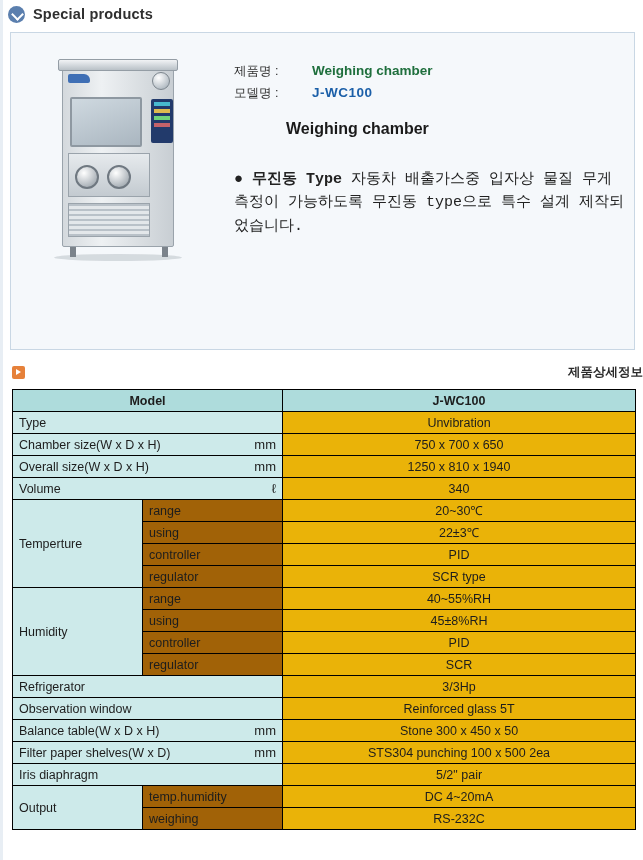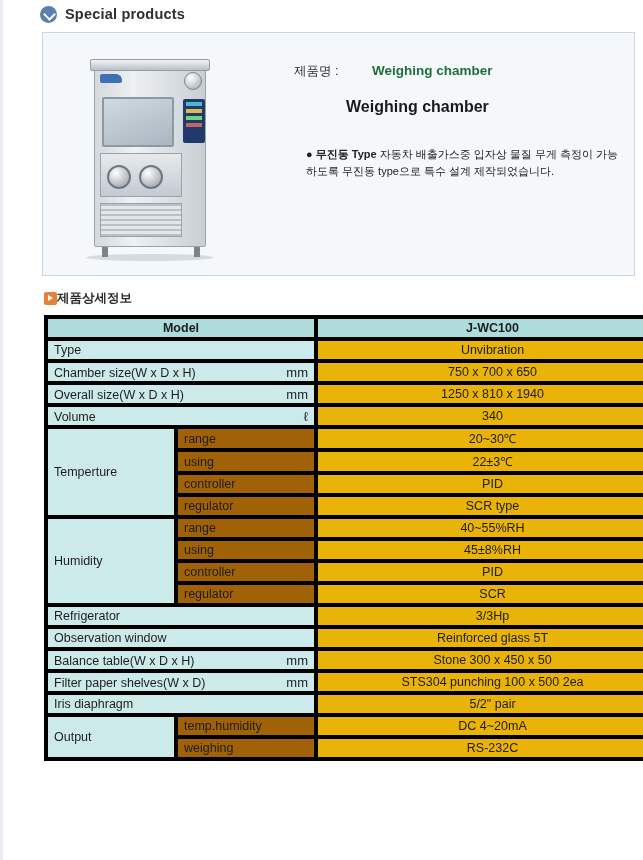--- a/index.html
+++ b/index.html
@@ -7,21 +7,20 @@
     margin: 0; padding: 0;
     width: 643px; height: 860px;
     background: #ffffff;
     font-family: "Liberation Sans", sans-serif;
   }
   .page {
     position: relative;
     width: 643px;
     height: 860px;
     overflow: hidden;
-    padding-left: 32px;
   }
 
   
   .page-header {
     display: flex;
     align-items: center;
     gap: 8px;
     padding: 6px 0 6px 8px;
     height: 28px;
   }
@@ -46,24 +45,23 @@
     font-weight: bold;
     color: #2f2f2f;
     letter-spacing: 0.2px;
   }
 
   
   .product-panel {
     margin: 4px 8px 0 10px;
     border: 1px solid #c9d7e4;
     background: #f5f8fb;
-    height: 244px;
+    height: 318px;
     display: flex;
     position: relative;
-    gap: 28px;
   }
   .product-image-wrap {
     width: 215px;
     flex: 0 0 auto;
     display: flex;
     align-items: flex-start;
     justify-content: center;
     padding-top: 24px;
   }
   .chamber {
@@ -193,38 +191,40 @@
     color: #1b5fa8;
     letter-spacing: .5px;
   }
   .product-name {
     margin: 18px 0 0 52px;
     font-size: 16px;
     font-weight: bold;
     color: #1a1a1a;
   }
   .desc {
-    margin: 30px 0 0 12px;
-    font-size: 11px;
+    margin: 30px 0 0 0;
+    font-size: 15px;
     color: #222222;
     line-height: 1.55;
+    font-family: Liberation Mono, monospace;
   }
   .desc .b { font-weight: bold; }
   .note {
     margin: 14px 0 0 0;
     font-size: 12.5px;
     color: #d4262b;
     font-weight: bold;
   }
 
   
   .section-label {
     display: flex;
     align-items: center;
     margin: 14px 0 8px 12px;
+    justify-content: space-between;
   }
   .sec-arrow {
     width: 13px; height: 13px;
     background: #e6813a;
     border-radius: 2px;
     position: relative;
     flex: 0 0 auto;
   }
   .sec-arrow::after {
     content: "";
@@ -242,21 +242,21 @@
   }
 
   
   table.spec {
     margin: 0 8px 0 12px;
     width: 623px;
     border-collapse: collapse;
     table-layout: fixed;
   }
   table.spec td, table.spec th {
-    border: 4px solid #000000;
+    border: 1px solid #000000;
     font-size: 12.5px;
     color: #1d1d1d;
     height: 22px;
     padding: 1px 6px;
   }
   th.hdr {
     background: #aedcdc;
     text-align: center;
     font-weight: bold;
     font-size: 13px;
@@ -326,20 +326,24 @@
         <div class="chm-foot f1"></div>
         <div class="chm-foot f2"></div>
       </div>
     </div>
 
     <div class="product-info">
       <div class="kv-row">
         <div class="kv-key">제품명 :</div>
         <div class="kv-val">Weighing chamber</div>
       </div>
+      <div class="kv-row">
+        <div class="kv-key">모델명 :</div>
+        <div class="kv-val model">J-WC100</div>
+      </div>
 
       <div class="product-name">Weighing chamber</div>
 
       <p class="desc"><span class="b">● 무진동 Type</span><span> 자동차 배출가스중 입자상 물질 무게 측정이 가능하도록 무진동 type으로 특수 설계 제작되었습니다.</span></p>
 
     </div>
   </div>
 
   <div class="section-label">
     <span class="sec-arrow"></span>

